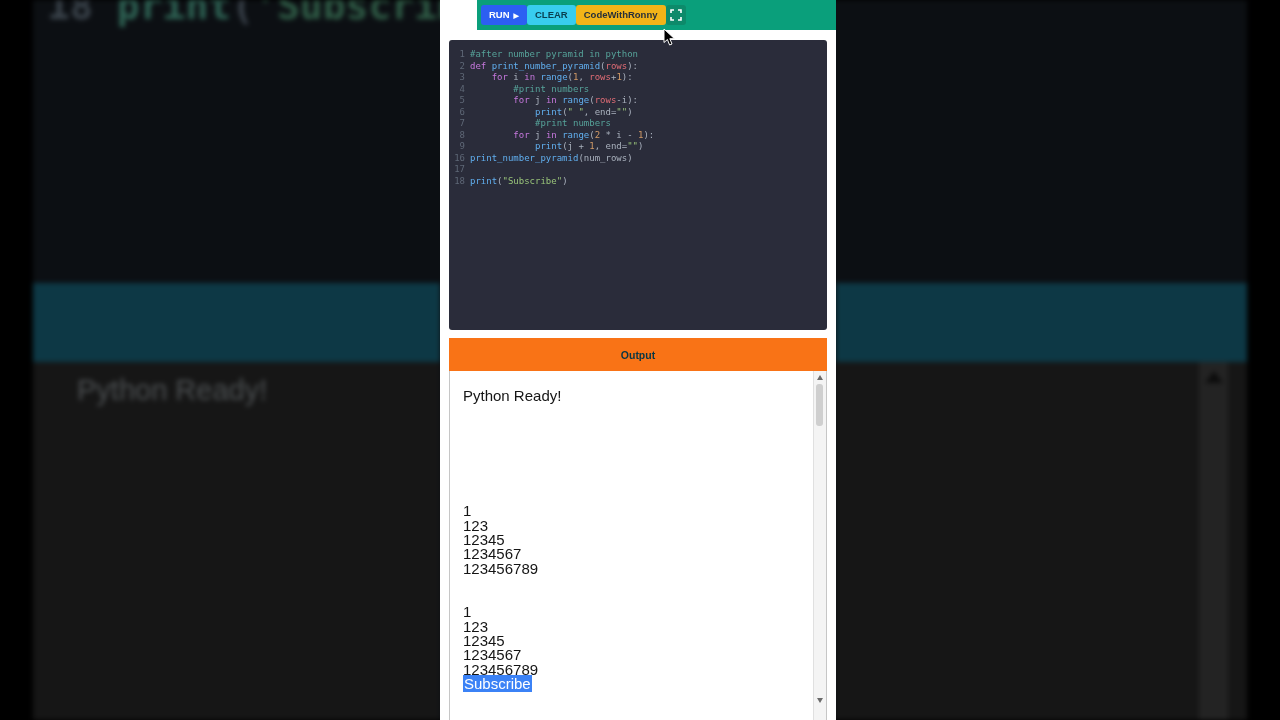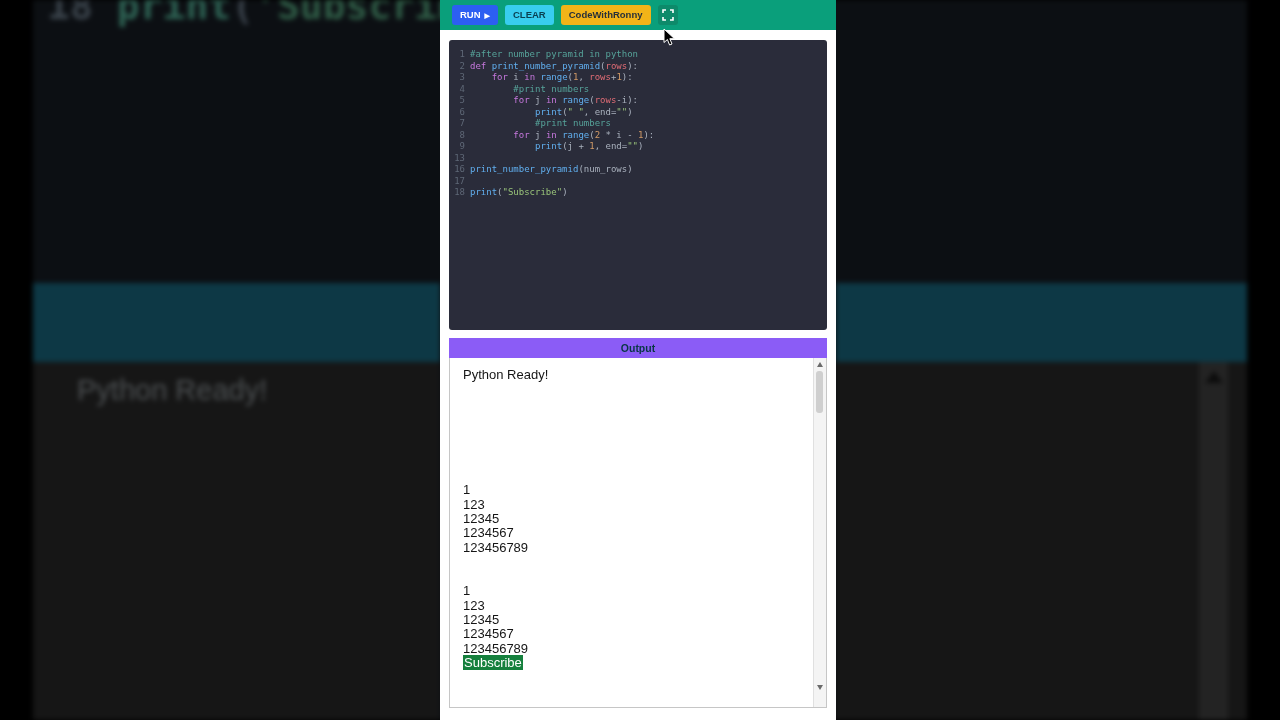--- a/index.html
+++ b/index.html
@@ -21,45 +21,45 @@
   .bg-bottom{position:absolute;top:362px;height:358px;background:#161616;}
   .bg-bottom.left{left:0;width:407px;}
   .bg-bottom.right{left:803px;width:411px;}
   .bg-ready{margin:12px 0 0 44px;font-size:29px;color:#4d5153;}
   .bg-scrollstrip{position:absolute;top:0;right:19px;width:29px;height:358px;background:#232323;}
   .bg-tri-up{margin:9px auto 0;width:0;height:0;border-left:9px solid transparent;
              border-right:9px solid transparent;border-bottom:12px solid #0c0c0c;}
 
   
   .app{position:absolute;left:440px;top:0;width:396px;height:720px;background:#fff;}
-  .toolbar{height:30px;background:#0a9f7b;display:flex;align-items:center;padding:0 12px;gap:7px;}
+  .toolbar{height:30px;background:#0a9f7b;display:flex;align-items:center;padding:0 4px;margin-left:37px;}
   .btn{border:none;border-radius:3px;font-family:inherit;font-weight:bold;font-size:9.5px;
        padding:5px 8px;cursor:pointer;line-height:1;}
   .btn.run{background:#2c5ff2;color:#fff;display:flex;align-items:center;gap:4px;}
   .btn.run .play{font-size:7px;line-height:1;}
   .btn.clear{background:#38cdef;color:#093f50;}
   .btn.brand{background:#f2b418;color:#252f3a;}
   .btn.fs{width:20px;height:20px;padding:0;background:#0d8a6a;display:flex;
           align-items:center;justify-content:center;}
 
   .editor{margin:10px 9px 0;height:290px;background:#2a2c3a;border-radius:3px;
           padding:9px 4px 0 3px;font-family:"DejaVu Sans Mono",monospace;font-size:9px;
           line-height:11.5px;overflow:hidden;box-sizing:border-box;cursor:text;}
   .code-row{display:flex;white-space:pre;}
   .code-row .ln{flex:none;width:13px;text-align:right;margin-right:5px;color:#5e6776;}
   .kw{color:#c678dd}.fn{color:#61afef}.str{color:#98c379}.num{color:#d19a66}
   .var{color:#e06c75}.cmt{color:#56a39a}.pl{color:#a9b1bd}
 
-  .output-bar{margin:8px 9px 0;height:20px;background:#8b5cf6;color:#083644;font-size:10.5px;
+  .output-bar{margin:8px 9px 0;height:33px;background:#f97316;color:#083644;font-size:10.5px;
               font-weight:bold;display:flex;align-items:center;justify-content:center;}
   .output-panel{margin:0 9px;height:350px;background:#fff;border:1px solid #c6c6c6;border-top:0;
                 box-sizing:border-box;position:relative;overflow:hidden;}
-  .out-lines{padding:10px 16px 0 13px;font-size:13px;line-height:14.4px;color:#151515;}
+  .out-lines{padding:18px 16px 0 13px;font-size:15px;line-height:14.4px;color:#151515;}
   .out-row{white-space:pre;}
-  .out-row .hl{background:#15803d;color:#fff;padding:0 1px;}
+  .out-row .hl{background:#3b82f6;color:#fff;padding:0 1px;}
 
   .scrollbar{position:absolute;top:0;right:0;bottom:0;width:12px;background:#f4f4f4;
              border-left:1px solid #e0e0e0;}
   .sb-btn{height:12px;display:flex;align-items:center;justify-content:center;cursor:pointer;}
   .sb-btn.down{position:absolute;bottom:14px;left:0;width:11px;}
   .tri-up-s{width:0;height:0;border-left:3.5px solid transparent;border-right:3.5px solid transparent;
             border-bottom:5px solid #6b6b6b;}
   .tri-down-s{width:0;height:0;border-left:3.5px solid transparent;border-right:3.5px solid transparent;
               border-top:5px solid #6b6b6b;}
   .sb-thumb{position:absolute;top:13px;left:2px;width:7px;height:42px;background:#cfcfcf;
@@ -106,21 +106,20 @@
     <div>
         <div class="code-row"><span class="ln">1</span><span><span class="cmt">#after number pyramid in python</span></span></div>
         <div class="code-row"><span class="ln">2</span><span><span class="kw">def </span><span class="fn">print_number_pyramid</span><span class="pl">(</span><span class="var">rows</span><span class="pl">):</span></span></div>
         <div class="code-row"><span class="ln">3</span><span><span class="pl">    </span><span class="kw">for</span><span class="pl"> i </span><span class="kw">in</span><span class="pl"> </span><span class="fn">range</span><span class="pl">(</span><span class="num">1</span><span class="pl">, </span><span class="var">rows</span><span class="pl">+</span><span class="num">1</span><span class="pl">):</span></span></div>
         <div class="code-row"><span class="ln">4</span><span><span class="pl">        </span><span class="cmt">#print numbers</span></span></div>
         <div class="code-row"><span class="ln">5</span><span><span class="pl">        </span><span class="kw">for</span><span class="pl"> j </span><span class="kw">in</span><span class="pl"> </span><span class="fn">range</span><span class="pl">(</span><span class="var">rows</span><span class="pl">-i):</span></span></div>
         <div class="code-row"><span class="ln">6</span><span><span class="pl">            </span><span class="fn">print</span><span class="pl">(</span><span class="str">" "</span><span class="pl">, end=</span><span class="str">""</span><span class="pl">)</span></span></div>
         <div class="code-row"><span class="ln">7</span><span><span class="pl">            </span><span class="cmt">#print numbers</span></span></div>
         <div class="code-row"><span class="ln">8</span><span><span class="pl">        </span><span class="kw">for</span><span class="pl"> j </span><span class="kw">in</span><span class="pl"> </span><span class="fn">range</span><span class="pl">(</span><span class="num">2</span><span class="pl"> * i - </span><span class="num">1</span><span class="pl">):</span></span></div>
         <div class="code-row"><span class="ln">9</span><span><span class="pl">            </span><span class="fn">print</span><span class="pl">(j + </span><span class="num">1</span><span class="pl">, end=</span><span class="str">""</span><span class="pl">)</span></span></div>
-        <div class="code-row"><span class="ln">13</span><span>&nbsp;</span></div>
         <div class="code-row"><span class="ln">16</span><span><span class="fn">print_number_pyramid</span><span class="pl">(num_rows)</span></span></div>
         <div class="code-row"><span class="ln">17</span><span>&nbsp;</span></div>
         <div class="code-row"><span class="ln">18</span><span><span class="fn">print</span><span class="pl">(</span><span class="str">"Subscribe"</span><span class="pl">)</span></span></div>
       </div>
   </div>
 
   <div class="output-bar">Output</div>
 
   <div class="output-panel">
     <div class="out-lines">

